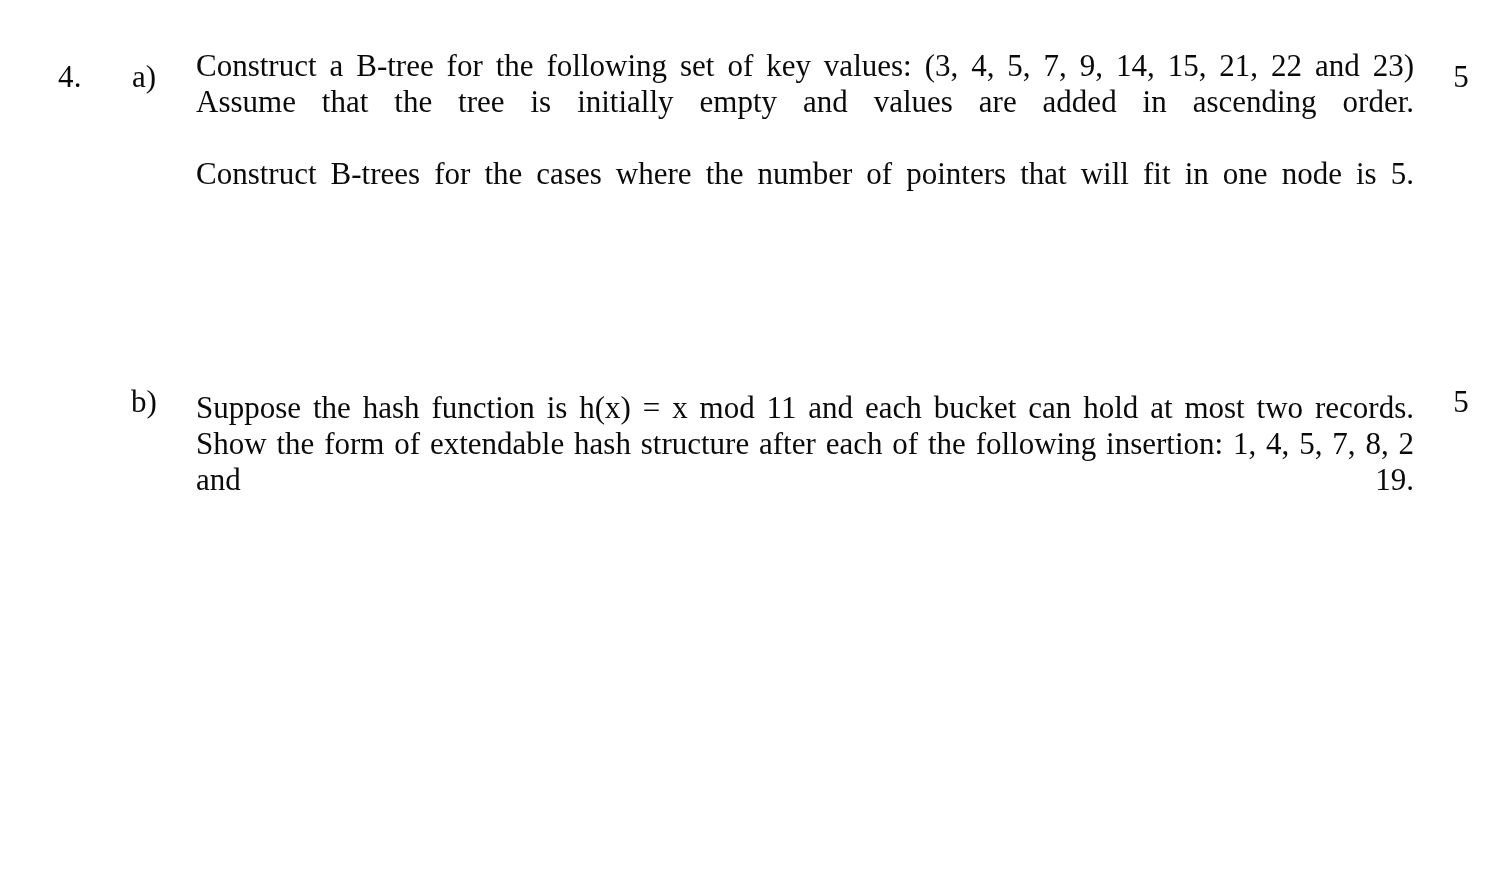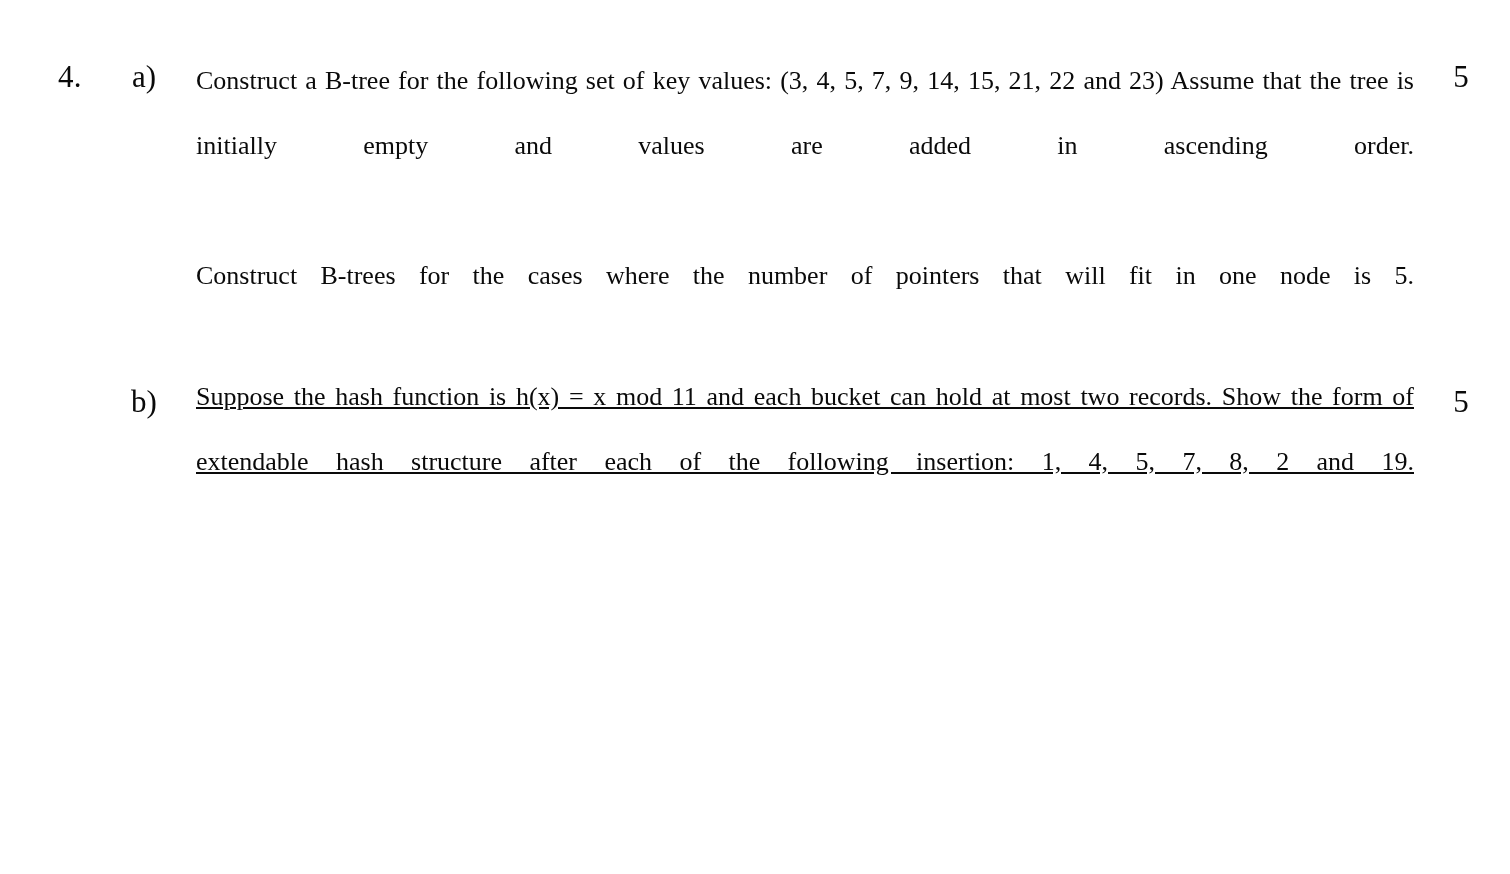--- a/index.html
+++ b/index.html
@@ -40,27 +40,27 @@
     white-space: nowrap;
   }
   .part-label.part-a { left: 132px; top: 58px; }
   .part-label.part-b { left: 131px; top: 383px; }
 
   
   .part-body {
     position: absolute;
     left: 196px;
     width: 1218px;
-    font-size: 26px;
-    line-height: 65px;
+    font-size: 31px;
+    line-height: 36px;
     text-align: justify;
     text-justify: inter-word;
   }
   .part-body.body-a { top: 48px; }
-  .part-body.body-b { top: 364px; text-decoration: underline; }
+  .part-body.body-b { top: 390px; }
 
   .para {
     margin: 0;
     padding: 0;
   }
   .para.justified {
     text-align: justify;
   }
   .para.justified::after {
     content: "";

